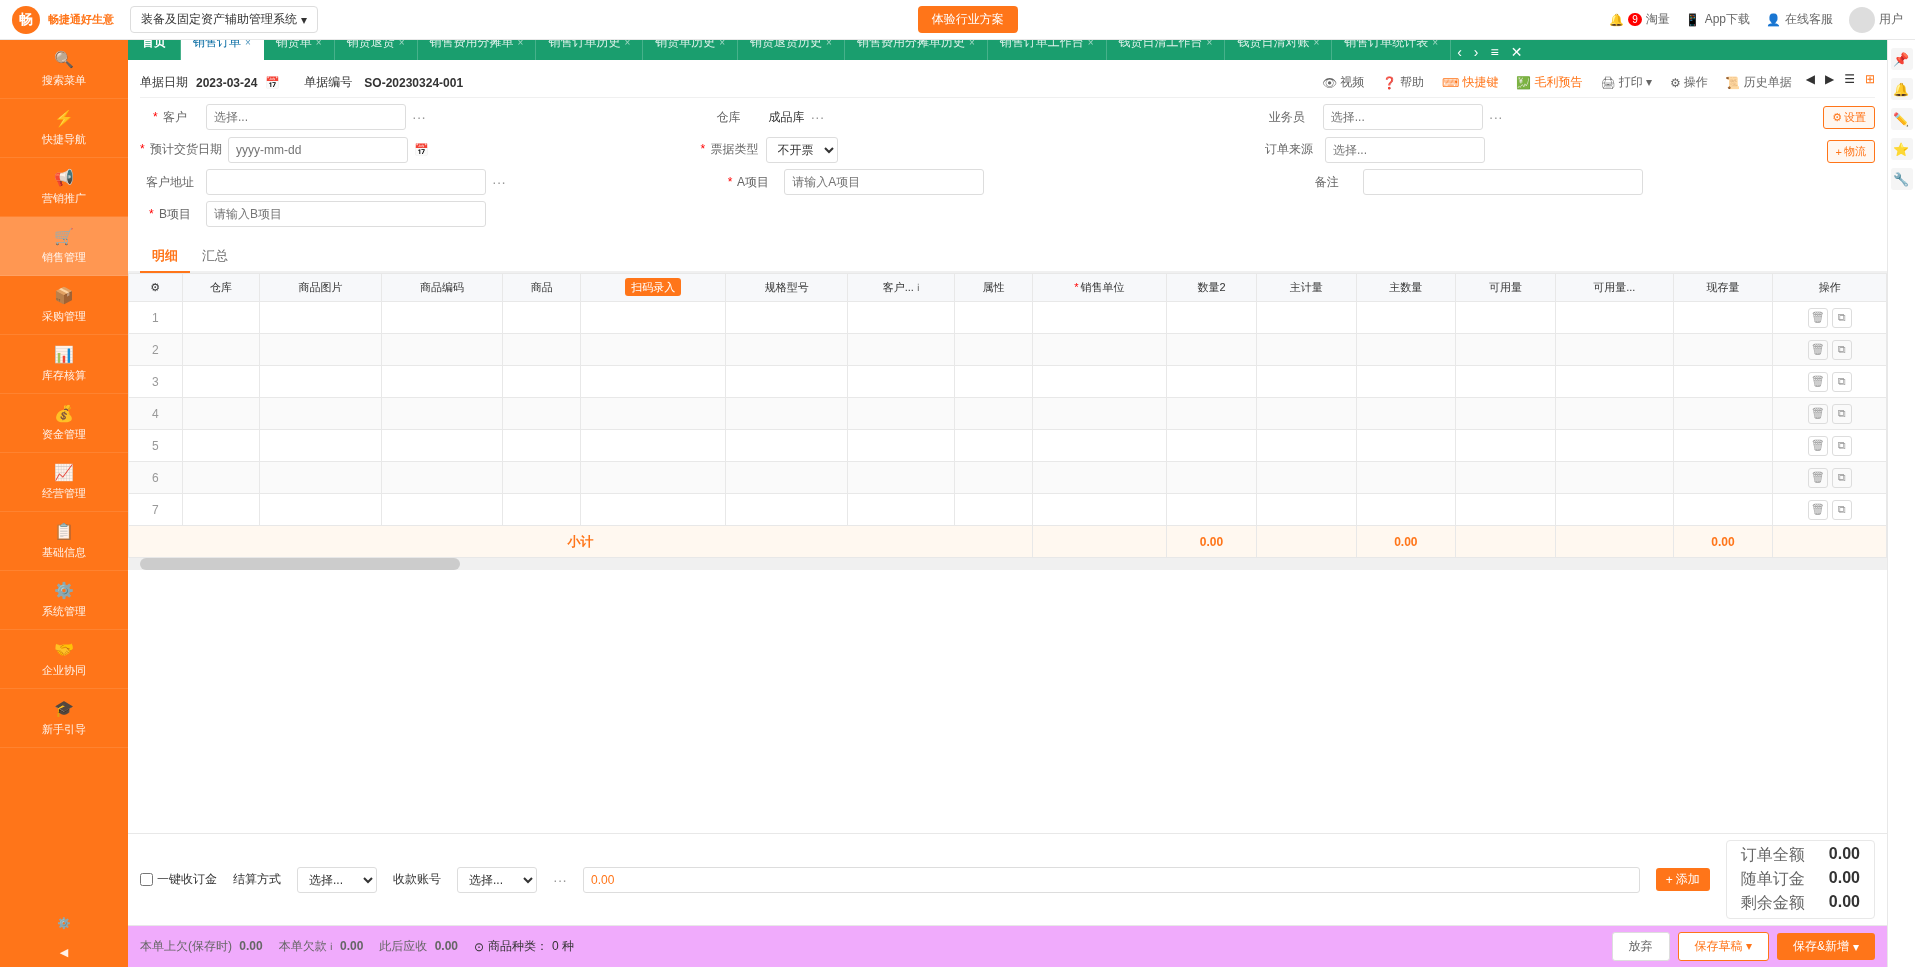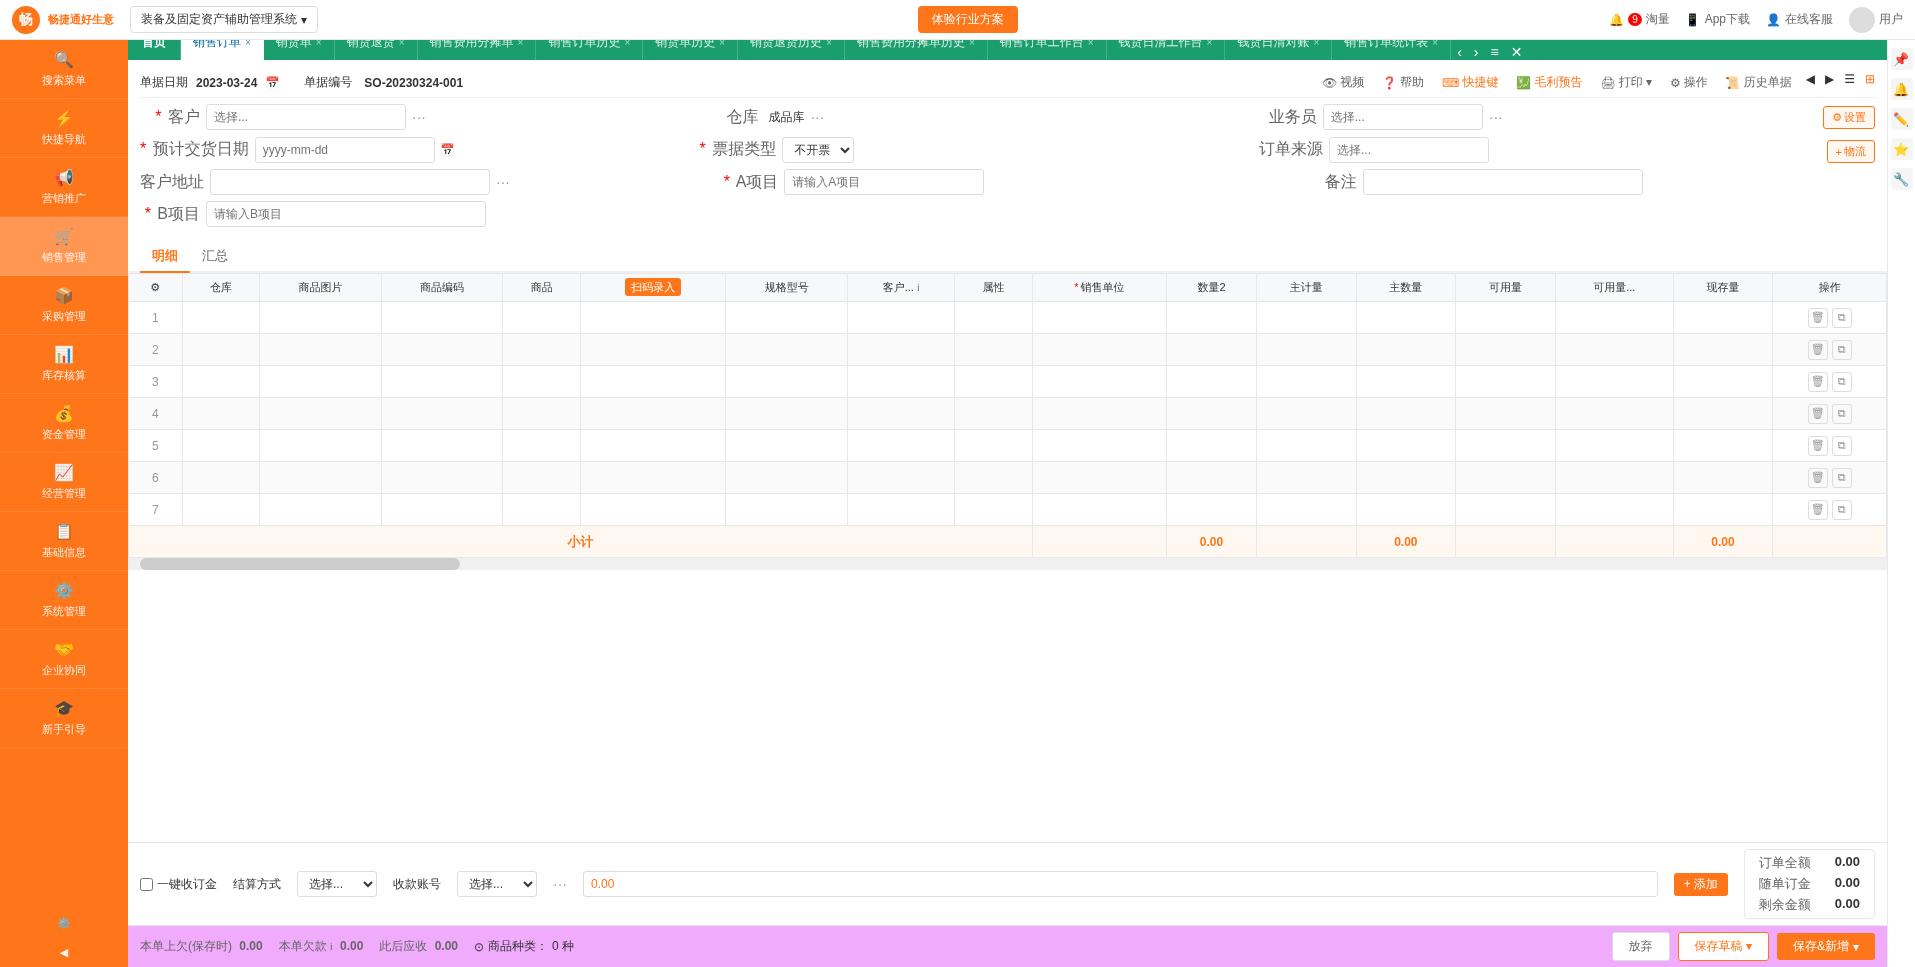--- a/index.html
+++ b/index.html
@@ -38,21 +38,21 @@
     .tab-nav-btn { color: #fff; padding: 0 6px; cursor: pointer; font-size: 14px; }
     .tab-home { background: #1a9e6e; color: #fff; padding: 0 14px; height: 36px; display: flex; align-items: center; font-size: 12px; font-weight: bold; border-right: 1px solid rgba(255,255,255,0.2); }
 
     
     .form-area { background: #fff; padding: 8px 12px; flex-shrink: 0; }
     .toolbar-row { display: flex; align-items: center; gap: 8px; padding: 4px 0; border-bottom: 1px solid #f0f0f0; margin-bottom: 6px; font-size: 12px; }
     .toolbar-btn { display: flex; align-items: center; gap: 3px; cursor: pointer; color: #666; padding: 2px 4px; }
     .toolbar-btn.orange { color: #ff7519; }
     .form-row { display: flex; align-items: center; gap: 0; margin-bottom: 6px; flex-wrap: wrap; }
     .form-field { display: flex; align-items: center; gap: 6px; flex: 1; min-width: 250px; }
-    .form-label { color: #666; white-space: nowrap; font-size: 16px; min-width: 60px; text-align: right; }
+    .form-label { color: #666; white-space: nowrap; font-size: 12px; min-width: 60px; text-align: center; }
     .required-star { color: #f00; margin-right: 2px; }
     .form-input { border: 1px solid #ddd; border-radius: 3px; padding: 3px 7px; font-size: 12px; color: #999; outline: none; flex: 1; height: 26px; }
     .form-select { border: 1px solid #ddd; border-radius: 3px; padding: 3px 7px; font-size: 12px; color: #333; height: 26px; background: #fff; }
     .dotdotdot { color: #999; cursor: pointer; font-size: 14px; }
 
     
     .detail-tabs { display: flex; align-items: center; background: #fff; padding: 0 12px; border-bottom: 2px solid #f0f0f0; flex-shrink: 0; }
     .detail-tab { padding: 6px 12px; cursor: pointer; font-size: 13px; color: #666; border-bottom: 2px solid transparent; margin-bottom: -2px; }
     .detail-tab.active { color: #ff7519; border-bottom-color: #ff7519; font-weight: bold; }
 
@@ -69,21 +69,21 @@
     .row-num { color: #999; }
     .subtotal-row { background: #fff8f0 !important; font-weight: bold; }
     .subtotal-row td { border: 1px solid #e8e8e8; padding: 6px 8px; }
     .subtotal-label { color: #ff7519; font-size: 13px; }
     .orange-val { color: #ff7519; }
     .table-action { display: flex; gap: 4px; justify-content: center; }
     .act-btn { width: 20px; height: 20px; border: 1px solid #ddd; border-radius: 3px; display: flex; align-items: center; justify-content: center; cursor: pointer; font-size: 11px; color: #999; }
 
     
     .bottom-bar { background: #fff; border-top: 1px solid #e8e8e8; padding: 6px 12px; display: flex; align-items: center; gap: 16px; flex-shrink: 0; font-size: 12px; }
-    .bottom-right-summary { margin-left: auto; background: #fff; border: 1px solid #e8e8e8; border-radius: 4px; padding: 4px 14px; font-size: 13px; display: flex; flex-direction: column; gap: 3px; }
+    .bottom-right-summary { margin-left: auto; background: #fff; border: 1px solid #e8e8e8; border-radius: 4px; padding: 4px 14px; font-size: 16px; display: flex; flex-direction: column; gap: 3px; }
     .summary-row { display: flex; justify-content: space-between; gap: 24px; }
     .summary-label { color: #666; }
     .summary-val { color: #333; font-weight: bold; }
 
     
     .footer-bar { background: #f0abfc; border-top: 1px solid #e8e8e8; padding: 6px 12px; display: flex; align-items: center; gap: 16px; flex-shrink: 0; font-size: 12px; }
     .footer-left { display: flex; gap: 16px; color: #666; }
     .footer-right { margin-left: auto; display: flex; align-items: center; gap: 8px; }
     .btn-discard { border: 1px solid #ddd; background: #fff; padding: 5px 16px; border-radius: 3px; cursor: pointer; color: #666; font-size: 12px; }
     .btn-draft { border: 1px solid #ff7519; background: #fff; color: #ff7519; padding: 5px 16px; border-radius: 3px; cursor: pointer; font-size: 12px; }

